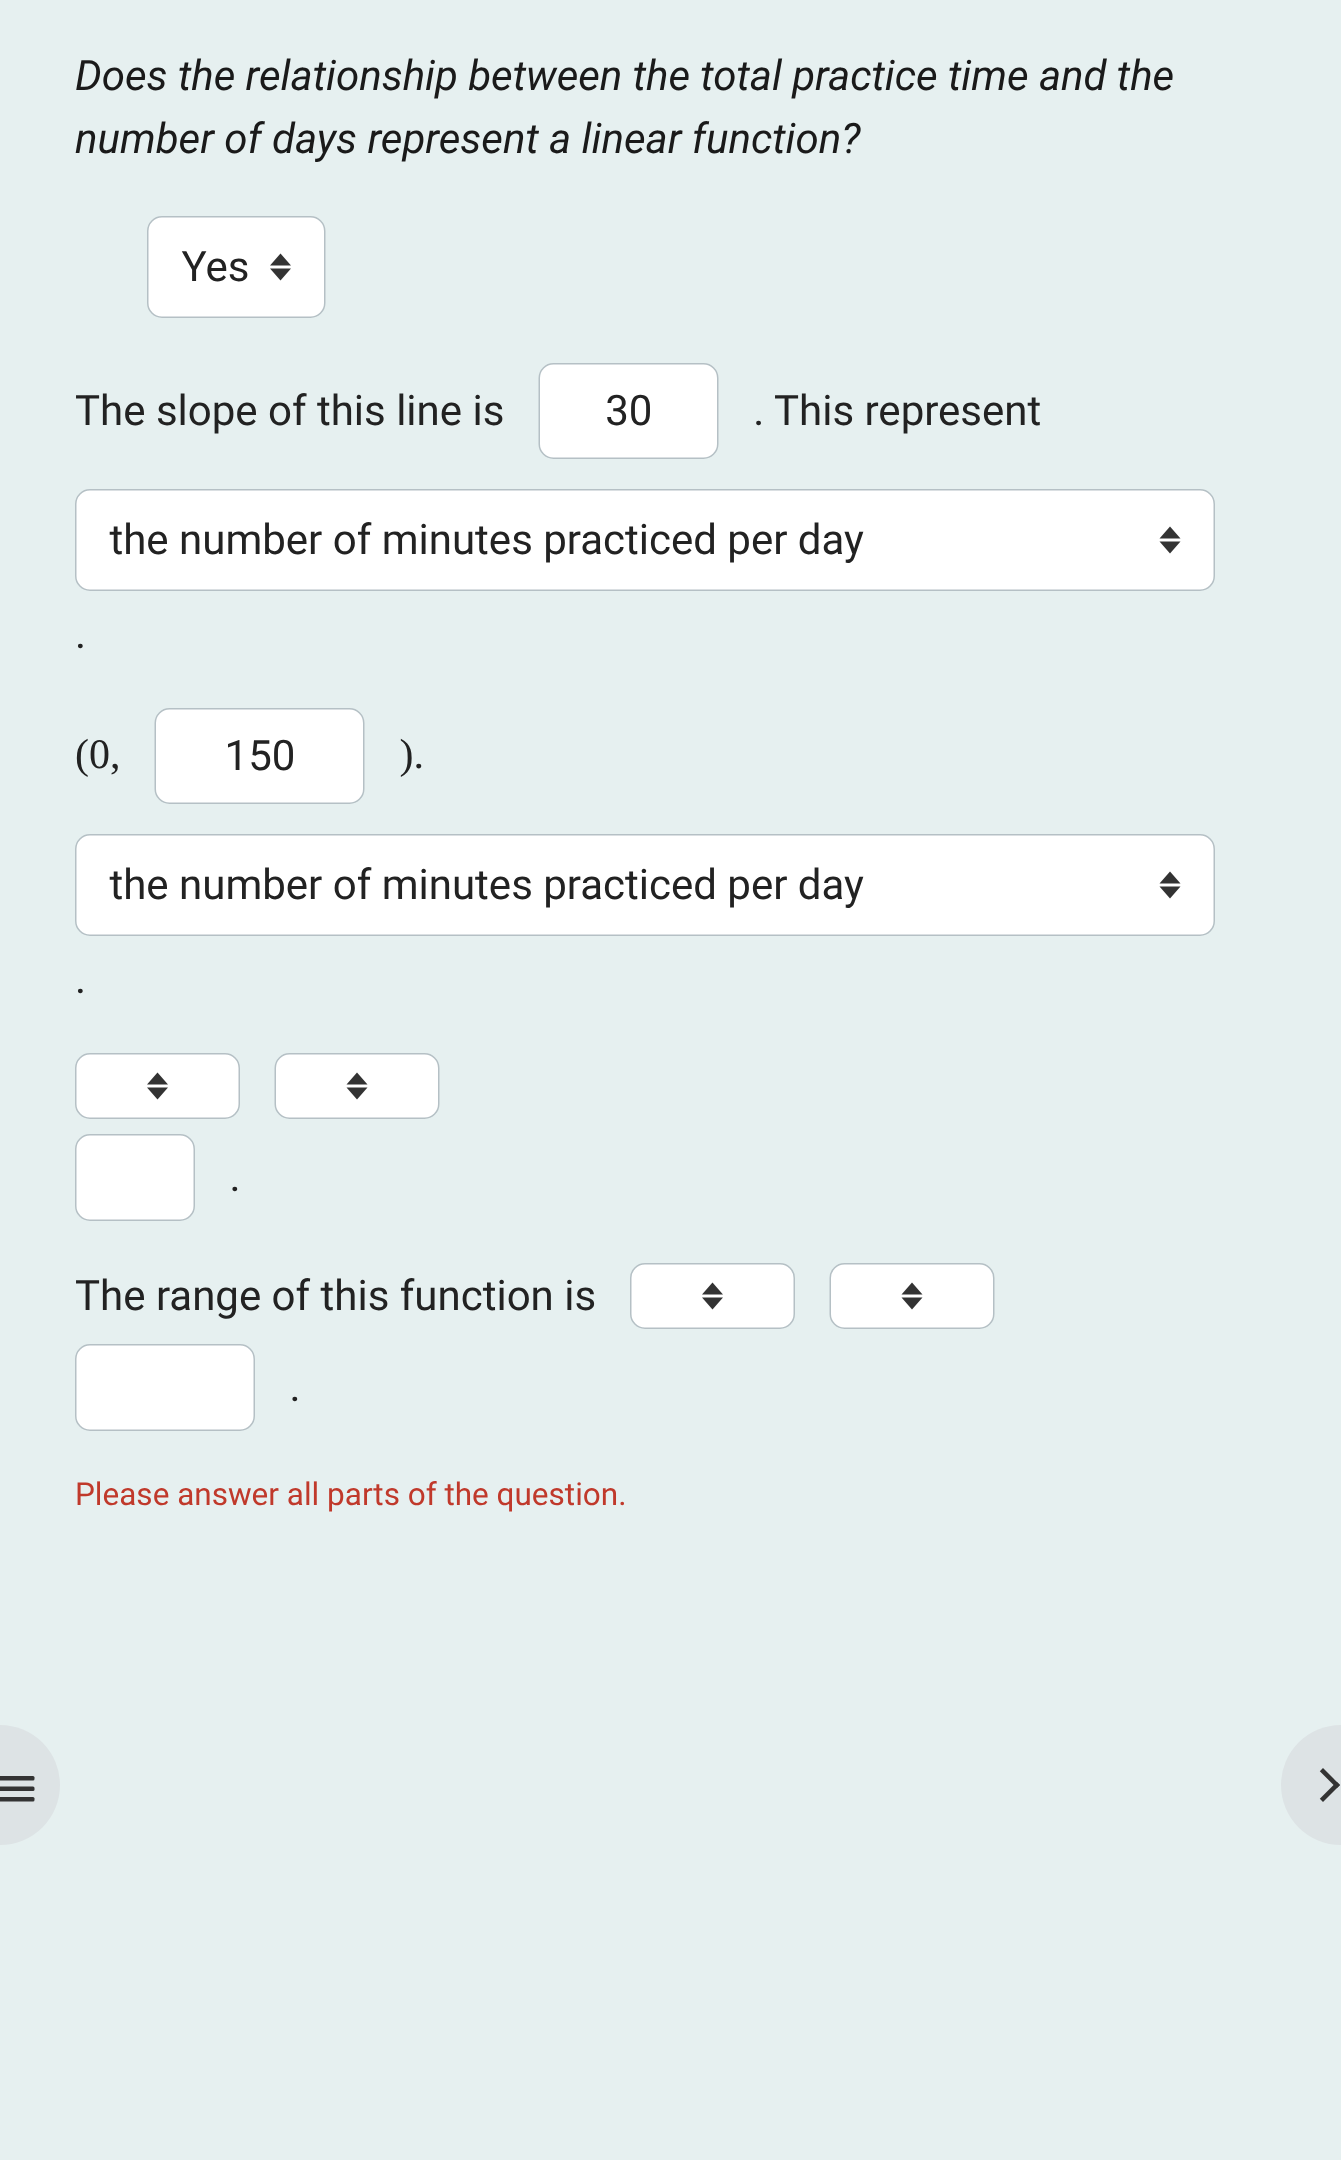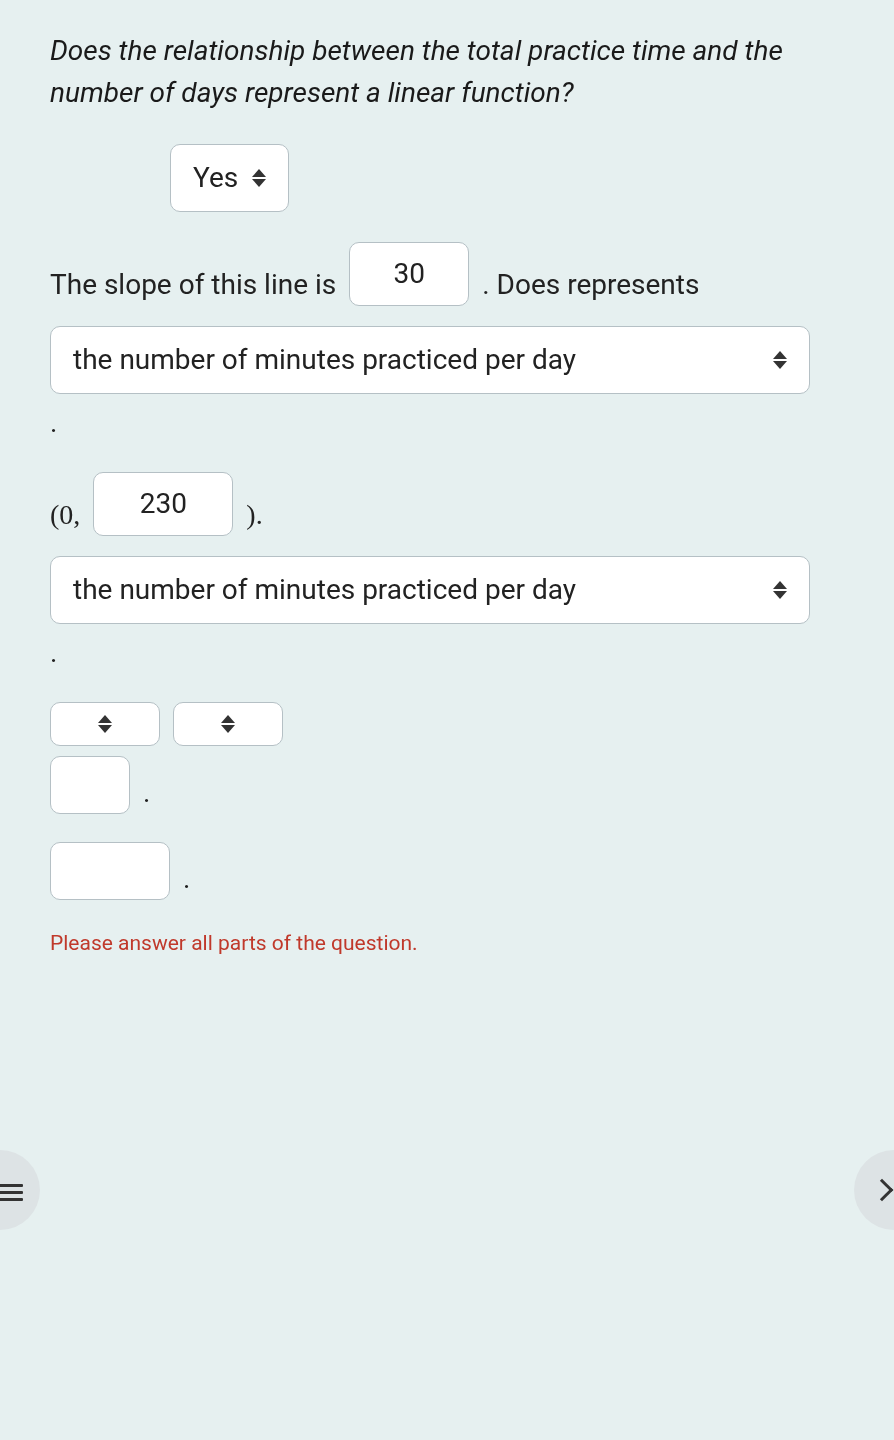--- a/index.html
+++ b/index.html
@@ -78,34 +78,33 @@
     vertical-align: middle;
     min-width: 80px;
   }
   .text-input.empty {
     min-width: 80px;
     min-height: 58px;
   }
   .inline-row {
     display: flex;
     flex-wrap: wrap;
-    align-items: flex-end;
-    gap: 10px 13px;
+    align-items: center;
+    gap: 10px 23px;
     margin-bottom: 10px;
   }
   .italic-var {
     font-style: italic;
     font-family: "Georgia", serif;
   }
   .period-line {
     margin-top: 8px;
     margin-bottom: 24px;
   }
   .indent {
-    margin-left: 72px;
     margin-bottom: 30px;
     padding-left: 48px;
   }
   .error-text {
     color: #c0392b;
     font-size: 21px;
     margin-top: 25px;
   }
   .side-bubble {
     position: absolute;
@@ -161,37 +160,37 @@
       <span class="tri-up"></span>
         <span class="tri-down"></span>
     </span>
   </div>
 </div>
 
 <div class="form-block">
   <div class="inline-row">
     <span>The slope of this line is</span>
     <span class="text-input" style="min-width:120px">30</span>
-    <span>. Does represents</span>
+    <span>. This represent</span>
   </div>
   <div style="height:10px"></div>
   <div class="select-box wide">
     <span>the number of minutes practiced per day</span>
     <span class="sort-icon">
       <span class="tri-up"></span>
         <span class="tri-down"></span>
     </span>
   </div>
   <div class="period-line">.</div>
 </div>
 
 <div class="form-block">
   <div class="inline-row">
     <span style="font-family:Georgia,serif">(0,</span>
-    <span class="text-input" style="min-width:140px">230</span>
+    <span class="text-input" style="min-width:140px">150</span>
     <span style="font-family:Georgia,serif">).</span>
   </div>
   <div style="height:10px"></div>
   <div class="select-box wide">
     <span>the number of minutes practiced per day</span>
     <span class="sort-icon">
       <span class="tri-up"></span>
         <span class="tri-down"></span>
     </span>
   </div>
@@ -213,20 +212,35 @@
       </span>
     </span>
   </div>
   <div class="inline-row" style="margin-top:6px">
     <span class="text-input empty"></span>
       <span>.</span>
   </div>
 </div>
 
 <div class="form-block">
+  <div class="inline-row">
+    <span>The range of this function is</span>
+    <span class="select-box narrow">
+      <span class="sort-icon" style="margin-left:0">
+        <span class="tri-up"></span>
+          <span class="tri-down"></span>
+      </span>
+    </span>
+    <span class="select-box narrow">
+      <span class="sort-icon" style="margin-left:0">
+        <span class="tri-up"></span>
+          <span class="tri-down"></span>
+      </span>
+    </span>
+  </div>
   <div class="inline-row" style="margin-top:6px">
     <span class="text-input empty" style="min-width:120px"></span>
       <span>.</span>
   </div>
 </div>
 
 <div class="error-text">Please answer all parts of the question.</div>
 
 <div class="side-bubble left">
   <span class="hamburger">

